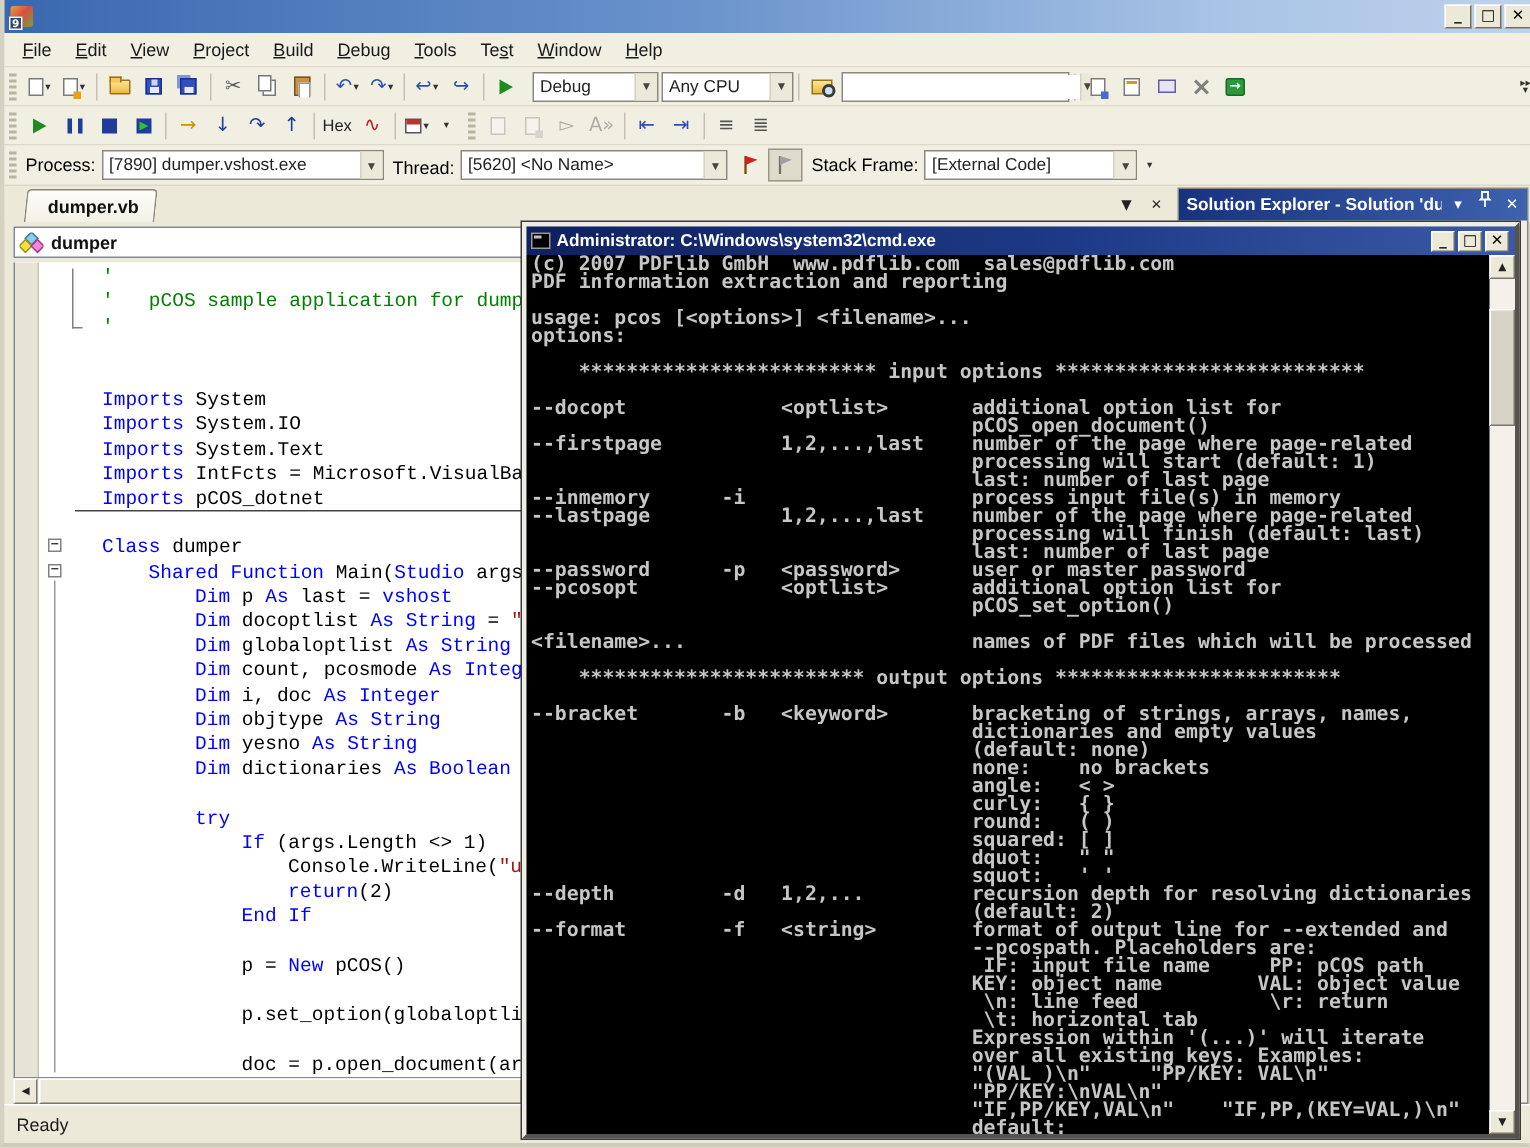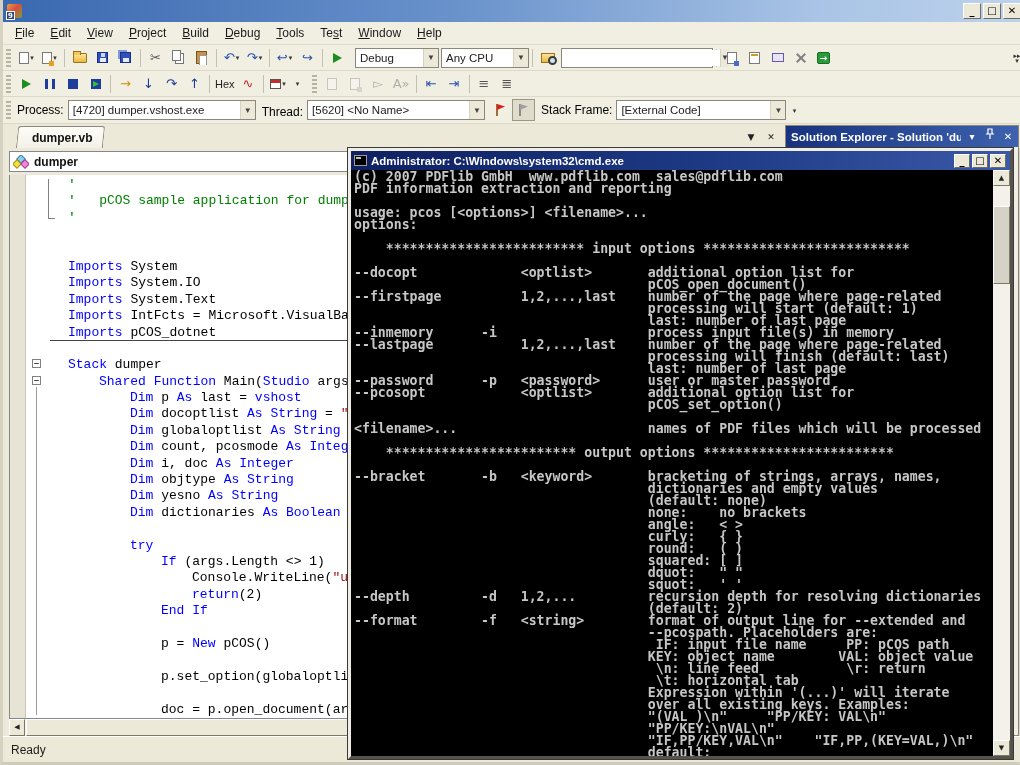--- a/index.html
+++ b/index.html
@@ -327,42 +327,42 @@
         <span class="tbtn">
           <span class="gl" style="color: rgb(85, 85, 85);">≣</span>
         </span>
       </span>
   </div>
 
   <div class="tbar" id="tb3">
     <span class="grip"></span>
     <span style="margin:0 4px 0 2px">Process:</span>
     <span class="combo" style="width:188px">
-      <span>[4720] dumper.vshost.exe</span>
+      <span>[7890] dumper.vshost.exe</span>
         <span class="arrow">▼</span>
     </span>
     <span style="margin:4px 4px 0 6px">Thread:</span>
     <span class="combo" style="width:178px">
       <span>[5620] &lt;No Name&gt;</span>
         <span class="arrow">▼</span>
     </span>
     <span class="tbtn" style="margin-left:4px">
       <svg width="13" height="14">
           <path d="M3 1v12" stroke="#804000" stroke-width="1.5" fill="none"></path>
           <path d="M3 1l8 2.5L3 7z" fill="#d42020"></path>
         </svg>
     </span>
     <span class="tbtn" style="border:1px solid #9a9788;background:#e0dccb">
       <svg width="13" height="14">
           <path d="M3 1v12" stroke="#707070" stroke-width="1.5" fill="none"></path>
           <path d="M3 1l8 2.5L3 7z" fill="#a0a0a0"></path>
         </svg>
     </span>
     <span style="margin:0 4px 0 6px">Stack Frame:</span>
-    <span class="combo" style="width:170px">
+    <span class="combo" style="width:142px">
       <span>[External Code]</span>
         <span class="arrow">▼</span>
     </span>
     <span class="chev">
         <span>▾</span>
       </span>
   </div>
 
   <div id="tabstrip">
     <div id="doc-tab">
@@ -401,21 +401,21 @@
           <div class="codeline" style="padding-left: 18px;"><span class="tk-cmt">'   pCOS sample application for dumping </span></div>
           <div class="codeline" style="padding-left: 18px;"><span class="tk-cmt">'</span></div>
           <div class="codeline" style="padding-left: 18px;"></div>
           <div class="codeline" style="padding-left: 18px;"></div>
           <div class="codeline" style="padding-left: 18px;"><span class="tk-kw">Imports</span><span class="tk-pln"> System</span></div>
           <div class="codeline" style="padding-left: 18px;"><span class="tk-kw">Imports</span><span class="tk-pln"> System.IO</span></div>
           <div class="codeline" style="padding-left: 18px;"><span class="tk-kw">Imports</span><span class="tk-pln"> System.Text</span></div>
           <div class="codeline" style="padding-left: 18px;"><span class="tk-kw">Imports</span><span class="tk-pln"> IntFcts = Microsoft.VisualBasic</span></div>
           <div class="codeline divider" style="padding-left: 18px;"><span class="tk-kw">Imports</span><span class="tk-pln"> pCOS_dotnet</span></div>
           <div class="codeline" style="padding-left: 18px;"></div>
-          <div class="codeline" style="padding-left: 18px;"><span class="tk-kw">Stack</span><span class="tk-pln"> dumper</span></div>
+          <div class="codeline" style="padding-left: 18px;"><span class="tk-kw">Class</span><span class="tk-pln"> dumper</span></div>
           <div class="codeline" style="padding-left: 49px;"><span class="tk-kw">Shared</span><span class="tk-pln"> </span><span class="tk-kw">Function</span><span class="tk-pln"> Main(</span><span class="tk-kw">Studio</span><span class="tk-pln"> args </span><span class="tk-kw">As</span><span class="tk-pln"> </span></div>
           <div class="codeline" style="padding-left: 80px;"><span class="tk-kw">Dim</span><span class="tk-pln"> p </span><span class="tk-kw">As</span><span class="tk-pln"> last = </span><span class="tk-kw">vshost</span></div>
           <div class="codeline" style="padding-left: 80px;"><span class="tk-kw">Dim</span><span class="tk-pln"> docoptlist </span><span class="tk-kw">As</span><span class="tk-pln"> </span><span class="tk-kw">String</span><span class="tk-pln"> = </span><span class="tk-str">"re</span></div>
           <div class="codeline" style="padding-left: 80px;"><span class="tk-kw">Dim</span><span class="tk-pln"> globaloptlist </span><span class="tk-kw">As</span><span class="tk-pln"> </span><span class="tk-kw">String</span><span class="tk-pln"> = </span><span class="tk-str">"</span></div>
           <div class="codeline" style="padding-left: 80px;"><span class="tk-kw">Dim</span><span class="tk-pln"> count, pcosmode </span><span class="tk-kw">As</span><span class="tk-pln"> </span><span class="tk-kw">Integer</span></div>
           <div class="codeline" style="padding-left: 80px;"><span class="tk-kw">Dim</span><span class="tk-pln"> i, doc </span><span class="tk-kw">As</span><span class="tk-pln"> </span><span class="tk-kw">Integer</span></div>
           <div class="codeline" style="padding-left: 80px;"><span class="tk-kw">Dim</span><span class="tk-pln"> objtype </span><span class="tk-kw">As</span><span class="tk-pln"> </span><span class="tk-kw">String</span></div>
           <div class="codeline" style="padding-left: 80px;"><span class="tk-kw">Dim</span><span class="tk-pln"> yesno </span><span class="tk-kw">As</span><span class="tk-pln"> </span><span class="tk-kw">String</span></div>
           <div class="codeline" style="padding-left: 80px;"><span class="tk-kw">Dim</span><span class="tk-pln"> dictionaries </span><span class="tk-kw">As</span><span class="tk-pln"> </span><span class="tk-kw">Boolean</span></div>
           <div class="codeline" style="padding-left: 80px;"></div>

